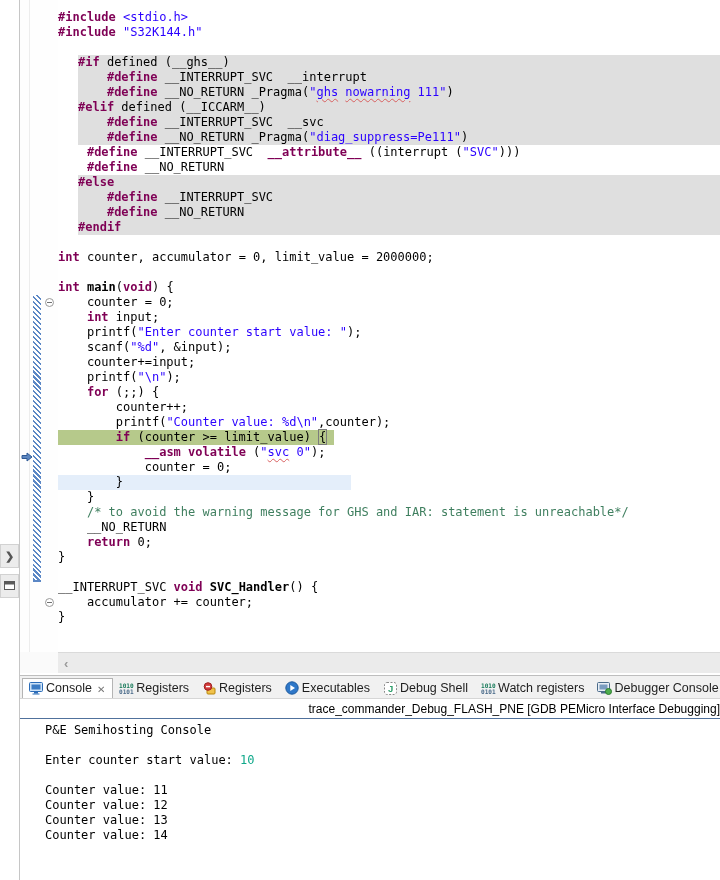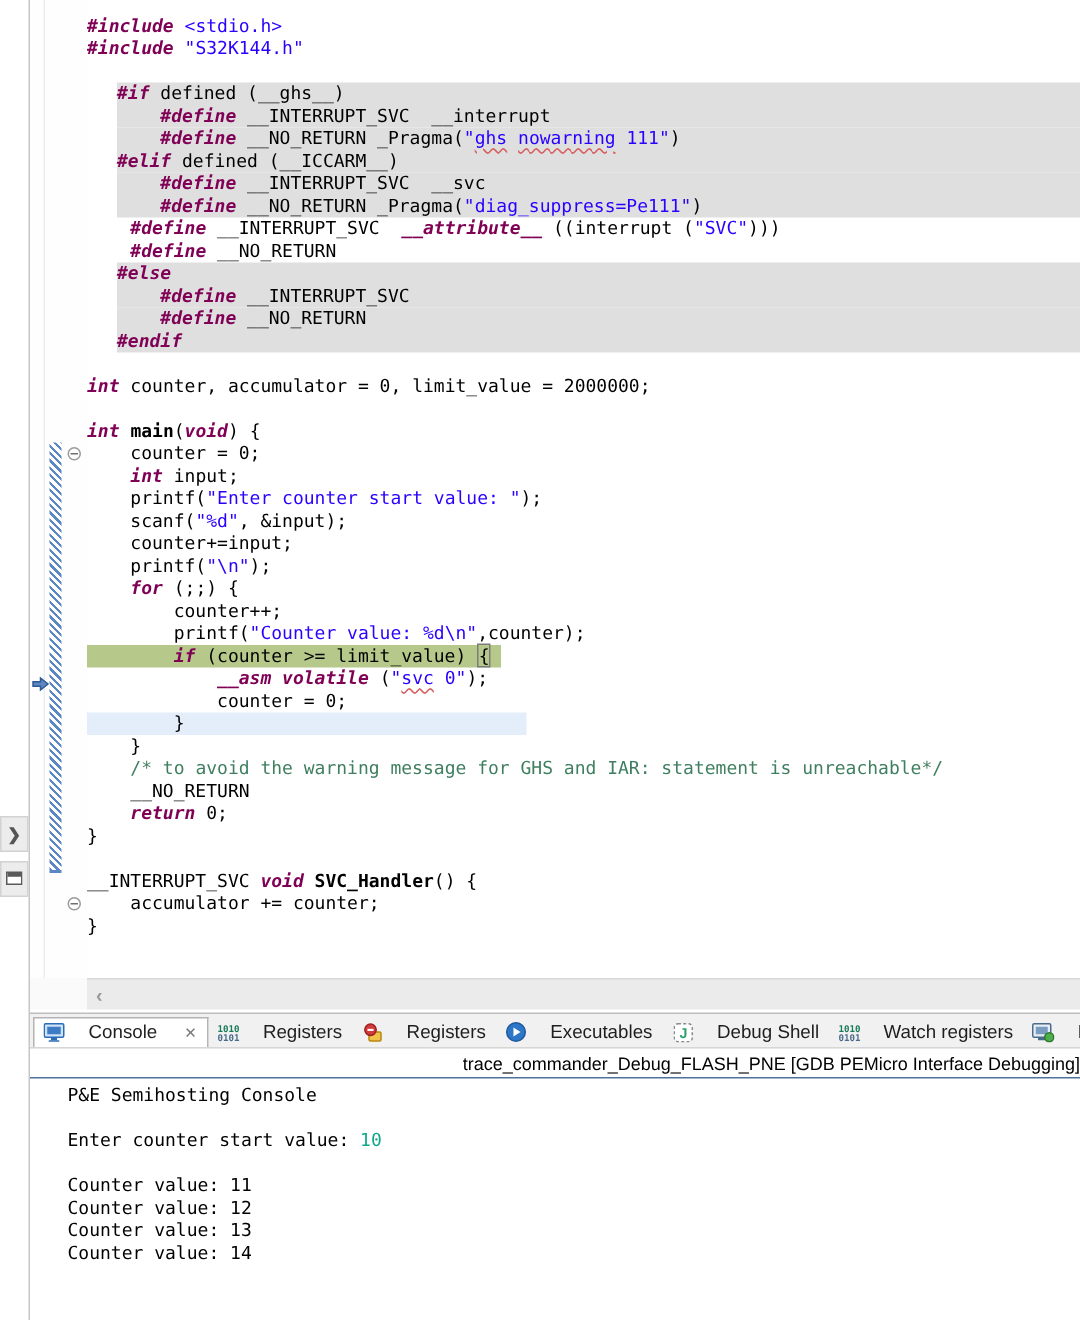--- a/index.html
+++ b/index.html
@@ -25,39 +25,39 @@
   .fold:before{content:"";position:absolute;left:1px;right:1px;top:3px;height:1px;background:#707070;}
   .ip-arrow{position:absolute;left:1px;width:12px;height:10px;}
   .code{position:absolute;left:38px;top:0;width:662px;height:652px;padding-top:10px;box-sizing:border-box;
         font-family:"DejaVu Sans Mono","Liberation Mono",monospace;font-size:12px;line-height:15px;
         color:#000;overflow:hidden;}
   .cl{height:15px;white-space:pre;}
   .cl.bg-gray{background:var(--inactive-bg);margin-left:20px;}
   .band{display:inline-block;height:15px;white-space:pre;}
   .band-green{background:var(--debug-line-bg);min-width:276px;}
   .band-blue{background:var(--current-line-bg);min-width:293px;}
-  .t-k{color:var(--keyword);font-weight:bold;font-style:italic;}
+  .t-k{color:var(--keyword);font-weight:bold;}
   .t-p{color:#000;}
   .t-b{color:#000;font-weight:bold;margin-top:12px;}
   .t-s{color:var(--string);}
   .t-c{color:var(--comment);}
   .t-sq{color:var(--string);text-decoration:underline;text-decoration-style:wavy;
         text-decoration-color:var(--squiggle);text-decoration-thickness:1px;text-underline-offset:2px;}
   .t-br{color:#000;border:1px solid #7c7c7c;}
   
   .hscroll{position:absolute;left:0;top:652px;width:700px;height:21px;display:flex;}
   .hs-corner{width:38px;background:#fafafa;}
   .hs-track{flex:1;background:#ebebeb;border-top:1px solid #dadada;display:flex;align-items:center;}
   .hs-left{color:#9a9a9a;font-size:13px;font-weight:bold;padding-left:6px;line-height:1;}
   
   .bottom-panel{position:absolute;left:20px;top:675px;width:700px;height:205px;background:#fff;
                 border-top:1px solid #bebebe;box-sizing:border-box;}
   .tabbar{height:23px;background:#f1f1f1;display:flex;align-items:flex-end;padding-left:2px;
           border-bottom:1px solid #d6d6d6;box-sizing:border-box;overflow:hidden;}
-  .tab{display:flex;align-items:flex-end;gap:15px;padding:2px 7px 3px 6px;font-size:12.5px;color:#1e1e1e;
+  .tab{display:flex;align-items:flex-end;gap:2px;padding:2px 7px 3px 6px;font-size:12.5px;color:#1e1e1e;
        white-space:nowrap;cursor:pointer;margin-top:20px;}
   .tab .ticon{display:inline-flex;width:15px;height:14px;align-items:center;justify-content:center;}
   .tab.sel{background:#fff;border:1px solid #b4b4b4;border-bottom:none;margin-bottom:-1px;padding-bottom:4px;}
   .tab .close{color:#777;font-size:10px;margin-left:3px;cursor:pointer;}
   .console-title{font-size:12px;color:#000;padding:3px 0 2px 5px;border-bottom:1px solid #50719c;
                  white-space:nowrap;text-align:right;}
   .console-body{font-family:"DejaVu Sans Mono","Liberation Mono",monospace;font-size:12px;line-height:15px;
                 padding:4px 0 0 5px;margin-left:20px;}
   .con-line{height:15px;white-space:pre;}
   .con-out{color:#000;}

